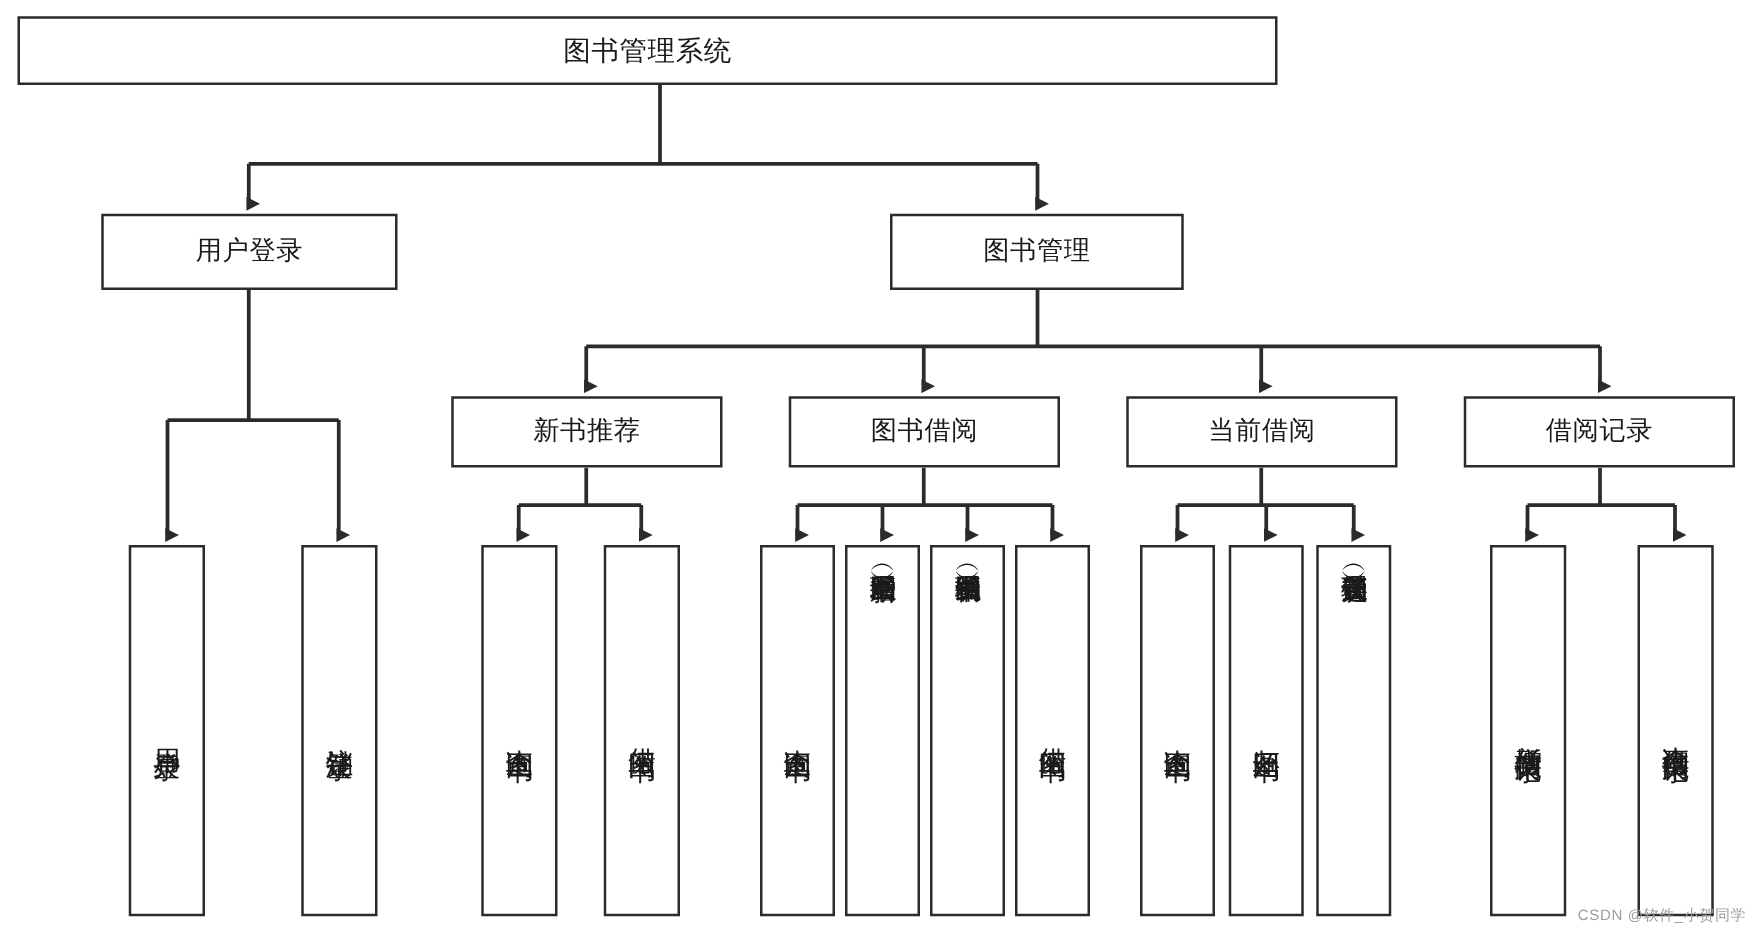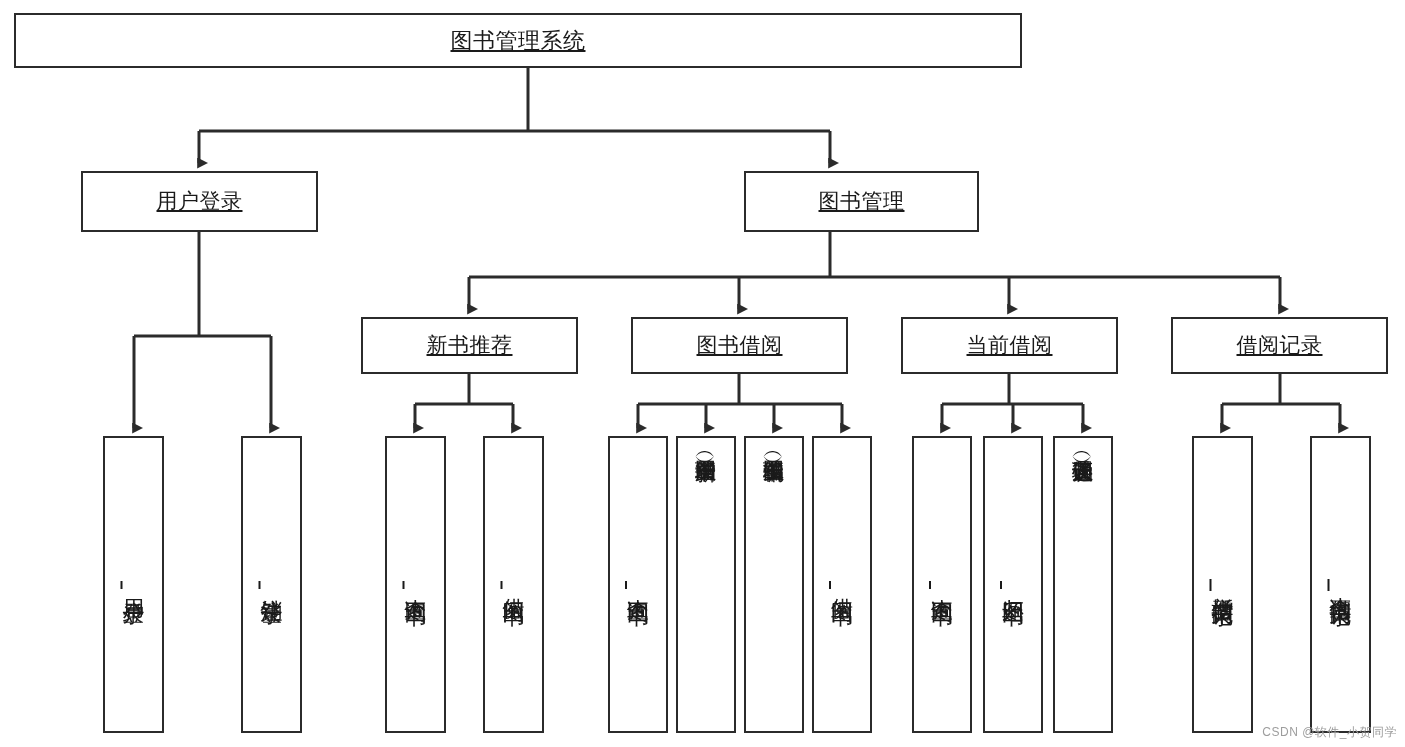--- a/index.html
+++ b/index.html
@@ -28,21 +28,20 @@
   }
   .node {
     position: absolute;
     box-sizing: border-box;
     background: #ffffff;
     border: 2px solid #2b2b2b;
     display: flex;
     align-items: center;
     justify-content: center;
     color: #1a1a1a;
-    text-decoration: underline;
   }
   .node .label {
     display: block;
     text-align: center;
     line-height: 1.18;
     letter-spacing: 0.5px;
   }
   
   .node.horiz .label {
     font-size: 21px;
@@ -137,21 +136,21 @@
     </g>
   </svg>
 
   <div class="node horiz root" style="left:14px; top:13px; width:1008px; height:55px;">
     <span class="label">图书管理系统</span>
   </div>
 
   <div class="node horiz" style="left:81px; top:171px; width:237px; height:61px;">
     <span class="label">用户登录</span>
   </div>
-  <div class="node horiz" style="left:712px; top:171px; width:235px; height:61px;margin-left:32px;">
+  <div class="node horiz" style="left:712px; top:171px; width:235px; height:61px;">
     <span class="label">图书管理</span>
   </div>
 
   <div class="node horiz" style="left:361px; top:317px; width:217px; height:57px;justify-content:center;">
     <span class="label">新书推荐</span>
   </div>
   <div class="node horiz" style="left:631px; top:317px; width:217px; height:57px;">
     <span class="label">图书借阅</span>
   </div>
   <div class="node horiz" style="left:901px; top:317px; width:217px; height:57px;">

